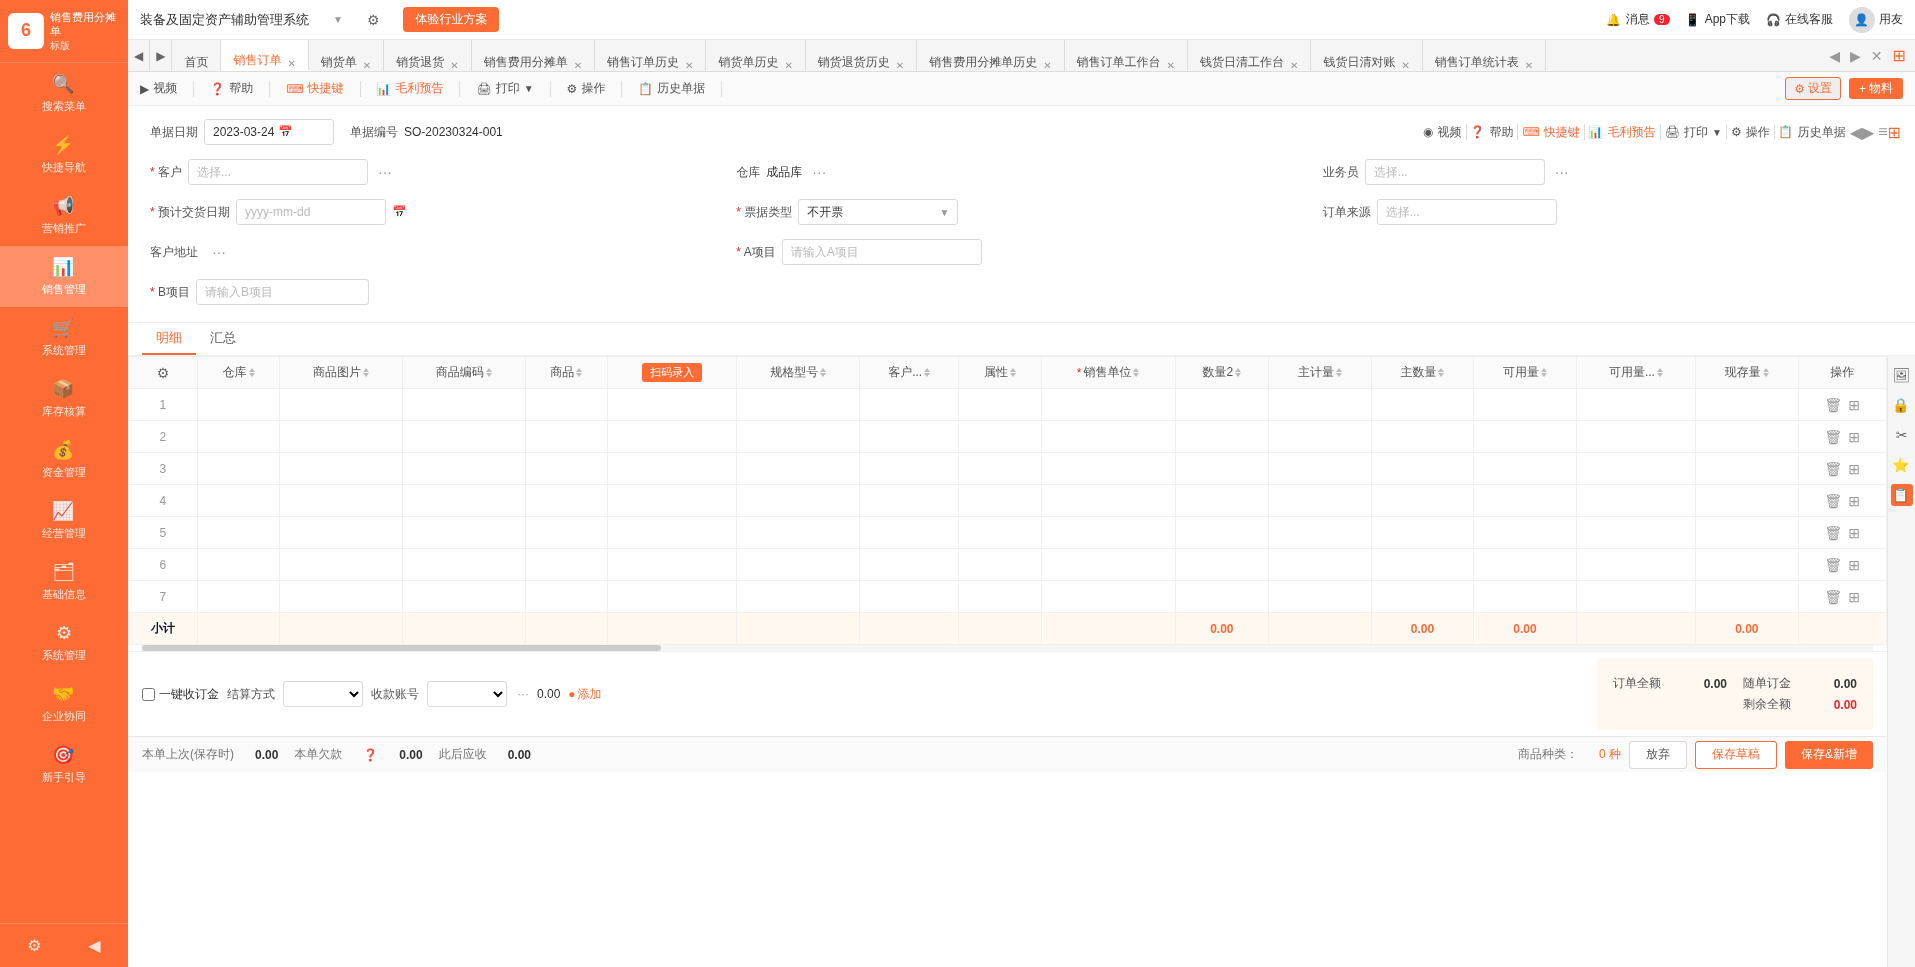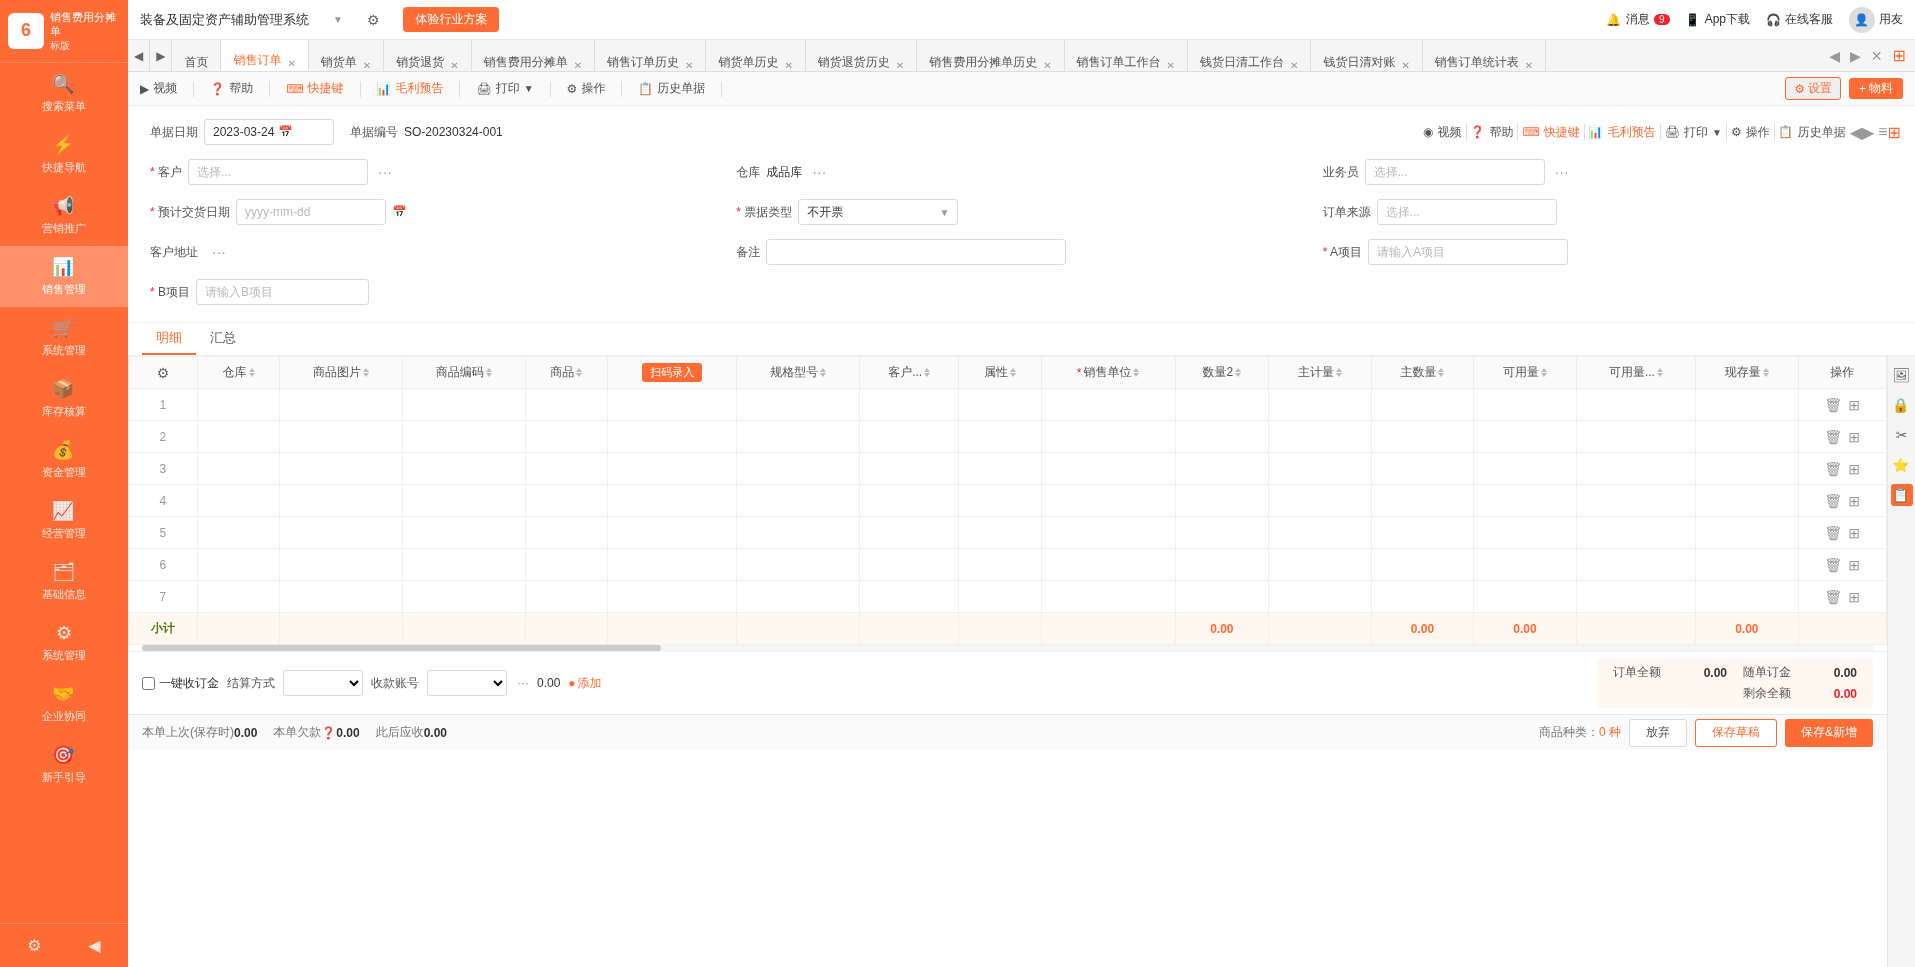--- a/index.html
+++ b/index.html
@@ -81,44 +81,44 @@
     .sort-icon { display: flex; flex-direction: column; gap: 1px; cursor: pointer; }
     .sort-icon span { display: block; width: 0; height: 0; }
     .sort-up { border-left: 3px solid transparent; border-right: 3px solid transparent; border-bottom: 4px solid #bbb; }
     .sort-down { border-left: 3px solid transparent; border-right: 3px solid transparent; border-top: 4px solid #bbb; }
     .gear-th { color: #666; font-size: 14px; cursor: pointer; }
     .action-icons { display: flex; gap: 6px; justify-content: center; align-items: center; }
     .action-icon { color: #999; font-size: 14px; cursor: pointer; }
 
     
     .subtotal-row td { background: #fff8f0; font-weight: bold; }
-    .subtotal-label { color: #4d7c0f; text-align: center; }
+    .subtotal-label { color: #0f172a; text-align: center; }
     .subtotal-value { color: #ff6b35; font-weight: bold; }
 
     
     .scroll-indicator { height: 6px; background: #f5f5f5; position: relative; margin: 0 14px; }
     .scroll-thumb { height: 6px; background: #ccc; border-radius: 3px; width: 30%; position: absolute; left: 0; }
 
     
     .footer-form { padding: 6px 14px; background: #fff; border-top: 1px solid #f0f0f0; display: flex; align-items: center; gap: 8px; }
     .checkbox-field { display: flex; align-items: center; gap: 4px; font-size: 12px; color: #333; }
     .footer-select { height: 26px; border: 1px solid #d9d9d9; border-radius: 3px; padding: 0 8px; font-size: 12px; width: 80px; background: #fff; }
     .footer-dots { color: #999; margin-left: 2px; cursor: pointer; }
     .amount-field { display: flex; align-items: center; gap: 4px; }
     .amount-value { color: #333; font-size: 12px; }
     .add-btn { background: none; border: none; color: #ff6b35; cursor: pointer; font-size: 12px; display: flex; align-items: center; gap: 2px; }
-    .footer-right { margin-left: auto; background: #fff8f0; padding: 6px 16px; border-radius: 4px; display: flex; flex-direction: column; gap: 4px; align-items: flex-end; }
+    .footer-right { margin-left: auto; background: #fff8f0; padding: 17px 16px; border-radius: 4px; display: flex; flex-direction: column; gap: 4px; align-items: flex-end; }
     .footer-right-row { display: flex; align-items: center; gap: 16px; font-size: 12px; }
     .footer-total-label { color: #555; }
     .footer-total-value { color: #333; font-weight: bold; min-width: 50px; text-align: right; }
     .footer-total-value.red { color: #f5222d; }
 
     
     .bottom-bar { height: 36px; background: #fafafa; border-top: 1px solid #e8e8e8; display: flex; align-items: center; padding: 0 14px; gap: 16px; }
-    .bottom-stat { display: flex; align-items: center; gap: 0; font-size: 12px; color: #555; }
+    .bottom-stat { display: flex; align-items: center; gap: 21px; font-size: 12px; color: #555; }
     .stat-label { color: #777; }
     .stat-value { color: #333; font-weight: bold; }
     .bottom-right { margin-left: auto; display: flex; align-items: center; gap: 8px; }
     .btn-discard { height: 28px; padding: 0 16px; border: 1px solid #d9d9d9; background: #fff; border-radius: 3px; cursor: pointer; font-size: 12px; color: #555; }
     .btn-save-draft { height: 28px; padding: 0 16px; border: 1px solid #ff6b35; background: #fff; color: #ff6b35; border-radius: 3px; cursor: pointer; font-size: 12px; }
     .btn-save-new { height: 28px; padding: 0 16px; background: #ff6b35; color: #fff; border: none; border-radius: 3px; cursor: pointer; font-size: 12px; }
     .goods-count { color: #ff6b35; }
     .help-icon { color: #999; font-size: 12px; cursor: pointer; }
 
     
@@ -433,24 +433,20 @@
         <div class="form-cell">
           <span class="form-label">订单来源</span>
           <input class="form-input" style="max-width: 180px;" placeholder="选择...">
         </div>
       </div>
 
       <div class="form-row" style="display:grid;grid-template-columns:1fr 1fr 1fr;">
         <div class="form-cell">
           <span class="form-label">客户地址</span>
           <span class="form-input-dots" style="margin-left:8px;">···</span>
-        </div>
-        <div class="form-cell">
-          <span class="form-label">备注</span>
-          <input class="form-input" style="max-width: 300px;">
         </div>
         <div class="form-cell">
           <span class="form-label required">A项目</span>
           <input class="form-input" style="max-width: 200px;" placeholder="请输入A项目">
         </div>
       </div>
 
       <div class="form-row">
         <div class="form-cell">
           <span class="form-label required">B项目</span>

